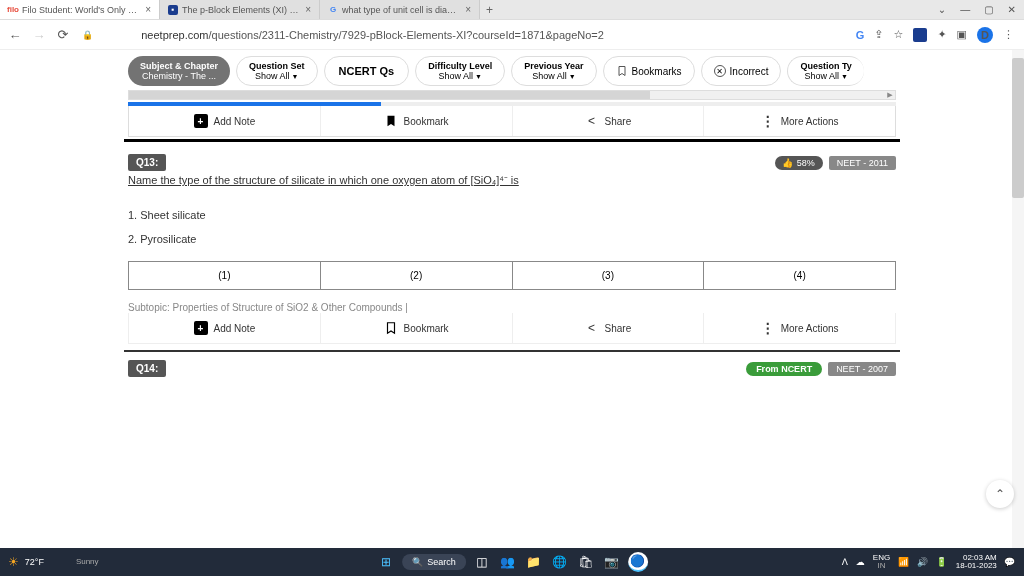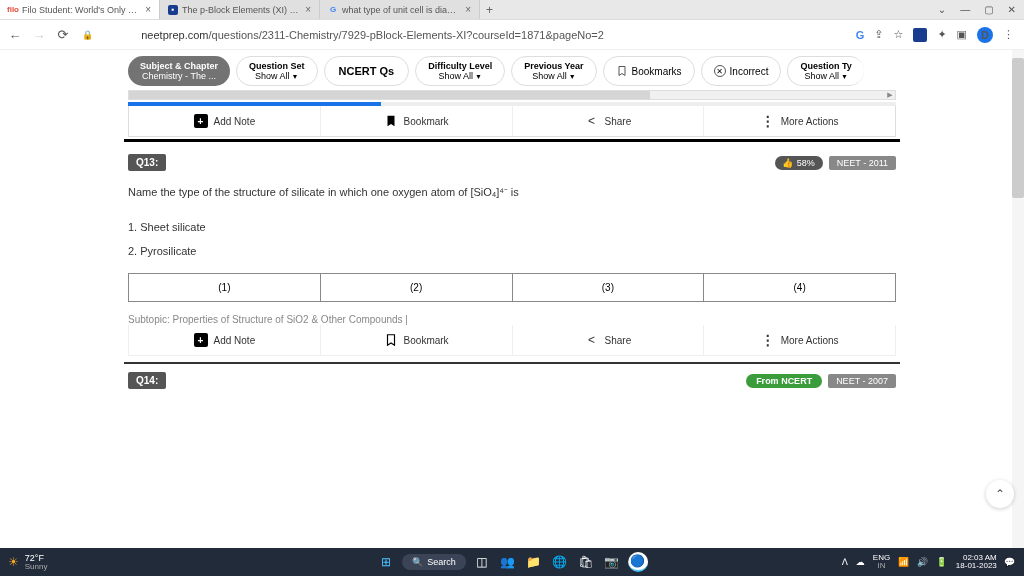--- a/index.html
+++ b/index.html
@@ -57,21 +57,21 @@
     .divider { margin: 2px 124px 0; height: 3px; background: #000; }
     
     .question-section { margin: 12px 128px 0; }
     .q-header { display: flex; align-items: center; justify-content: space-between; }
     .q-badge { background: #555; color: #fff; padding: 3px 8px; font-size: 10px; font-weight: bold; border-radius: 2px; }
     .q-right { display: flex; gap: 6px; align-items: center; }
     .percent-badge { background: #555; color: #fff; padding: 2px 8px; font-size: 9px; border-radius: 10px; display: flex; align-items: center; gap: 3px; }
     .year-badge { background: #888; color: #fff; padding: 2px 8px; font-size: 9px; border-radius: 2px; }
     .from-badge { background: #3a9c3a; color: #fff; padding: 2px 10px; font-size: 9px; border-radius: 10px; font-weight: bold; }
     
-    .q-text { margin-top: 12px; font-size: 11px; color: #333; line-height: 1.8; }
+    .q-text { font-size: 11px; color: #333; line-height: 1.8; text-decoration: underline; }
     .opt-list { margin-top: 12px; font-size: 11px; line-height: 2.2; color: #333; }
     
     .ans-table { margin-top: 10px; width: 100%; border-collapse: collapse; }
     .ans-table td { border: 1px solid #888; padding: 8px; text-align: center; font-size: 10px; width: 25%; }
     
     .subtopic { margin-top: 12px; font-size: 10px; color: #888; }
     
     .explain-row { margin-top: 10px; display: flex; border: 1px solid #eee; }
     .explain-cell { flex: 1; text-align: center; padding: 8px 0; font-size: 10px; color: #555; border-right: 1px solid #eee; }
     .explain-cell:last-child { border-right: none; }
@@ -81,21 +81,21 @@
     .divider2 { margin: 6px 124px 0; height: 2px; background: #333; }
     
     .up-btn { position: absolute; right: 10px; bottom: 40px; width: 28px; height: 28px; border-radius: 50%; background: #fff; box-shadow: 0 1px 4px rgba(0,0,0,0.2); display: flex; align-items: center; justify-content: center; font-size: 12px; color: #555; }
     
     .v-scrollbar { position: absolute; right: 0; top: 0; bottom: 0; width: 12px; background: #f5f5f5; }
     .v-thumb { position: absolute; top: 8px; width: 100%; height: 140px; background: #ccc; border-radius: 2px; }
     
     .taskbar { position: absolute; bottom: 0; left: 0; right: 0; height: 28px; background: #222b3a; display: flex; align-items: center; color: #fff; font-size: 9px; padding: 0 8px; }
     .weather { display: flex; align-items: center; gap: 6px; }
     .weather-icon { color: #f5a623; font-size: 12px; }
-    .weather-text { display: flex; flex-direction: column; line-height: 1; }
+    .weather-text { display: flex; flex-direction: row; line-height: 1; gap: 32px; }
     .tb-center { position: absolute; left: 50%; transform: translateX(-50%); display: flex; gap: 6px; align-items: center; }
     .tb-icon { width: 20px; height: 20px; display: flex; align-items: center; justify-content: center; border-radius: 3px; font-size: 12px; }
     .search-box { background: #3a4456; border-radius: 12px; padding: 3px 10px; font-size: 9px; display: flex; gap: 4px; align-items: center; }
     .tb-right { margin-left: auto; display: flex; gap: 8px; align-items: center; }
     .tb-time { display: flex; flex-direction: column; align-items: flex-end; line-height: 1; font-size: 8px; }
     .chevron { font-size: 7px; }
   </style>
 </head>
 <body>
 

